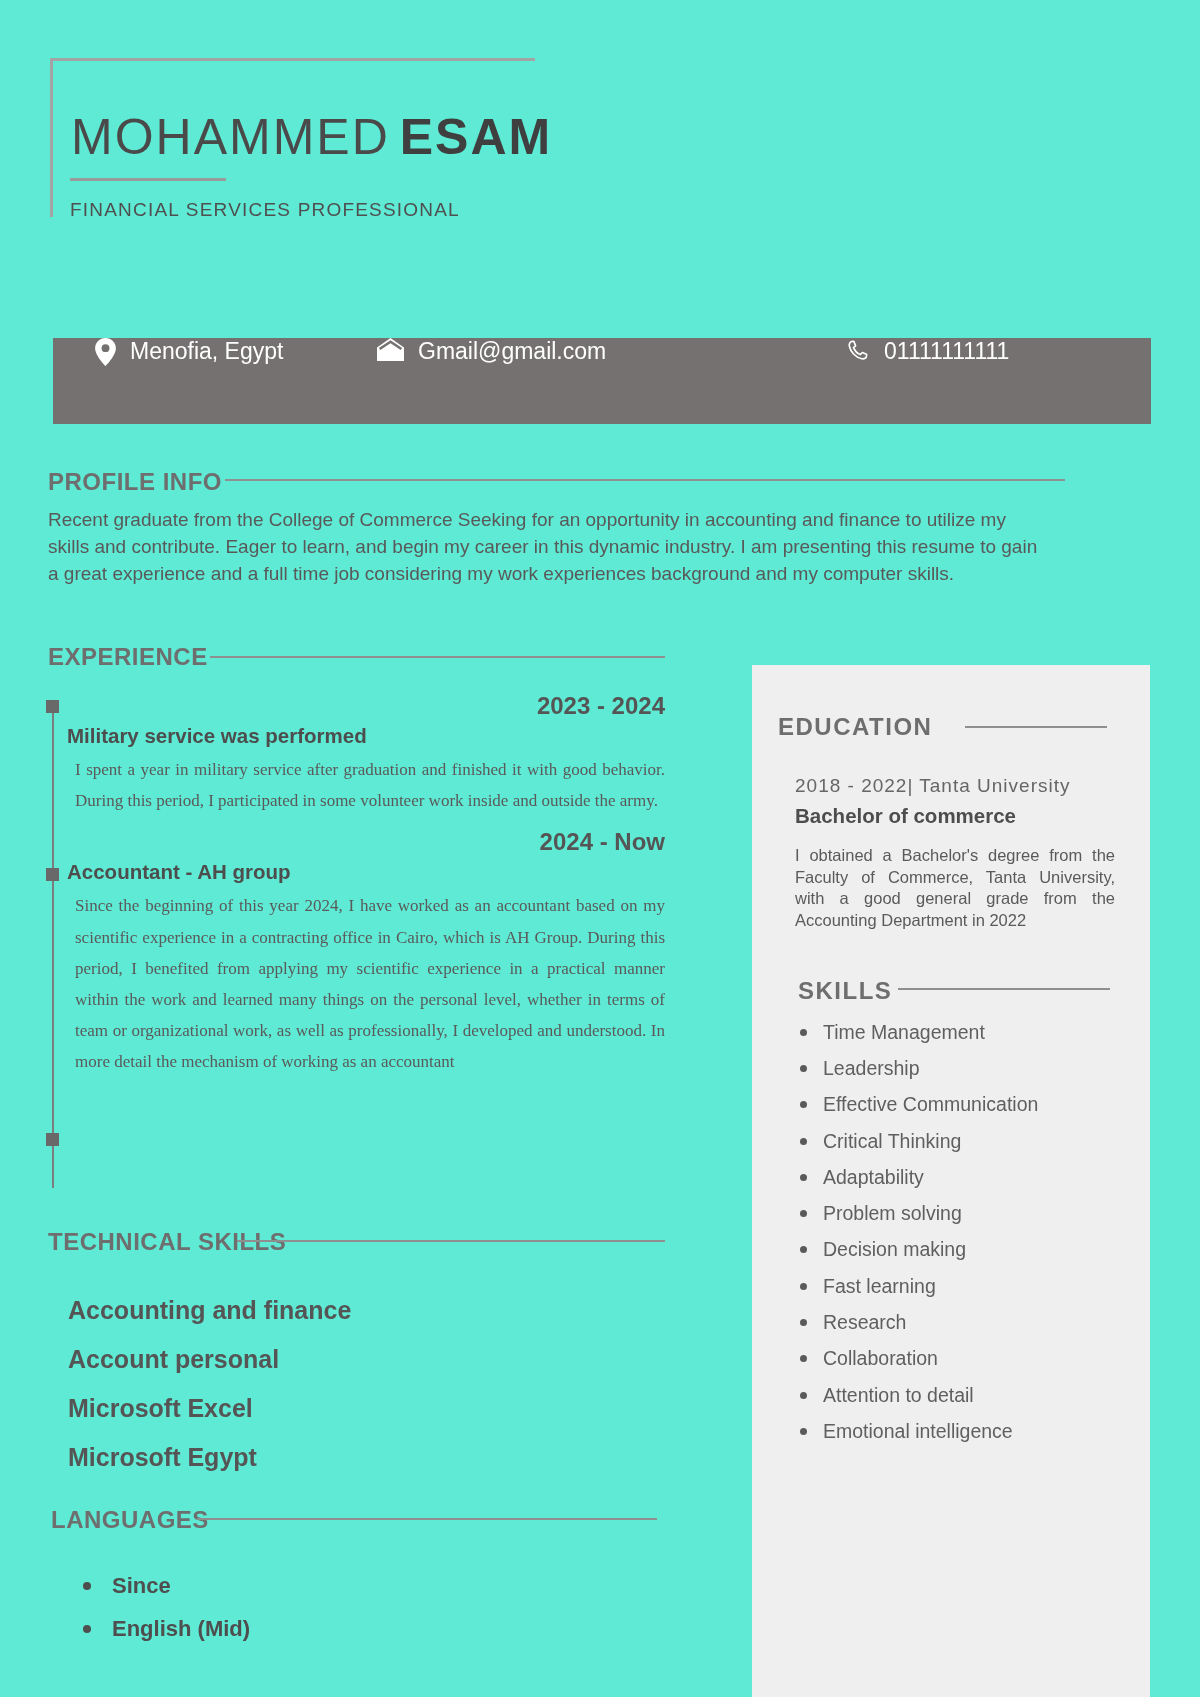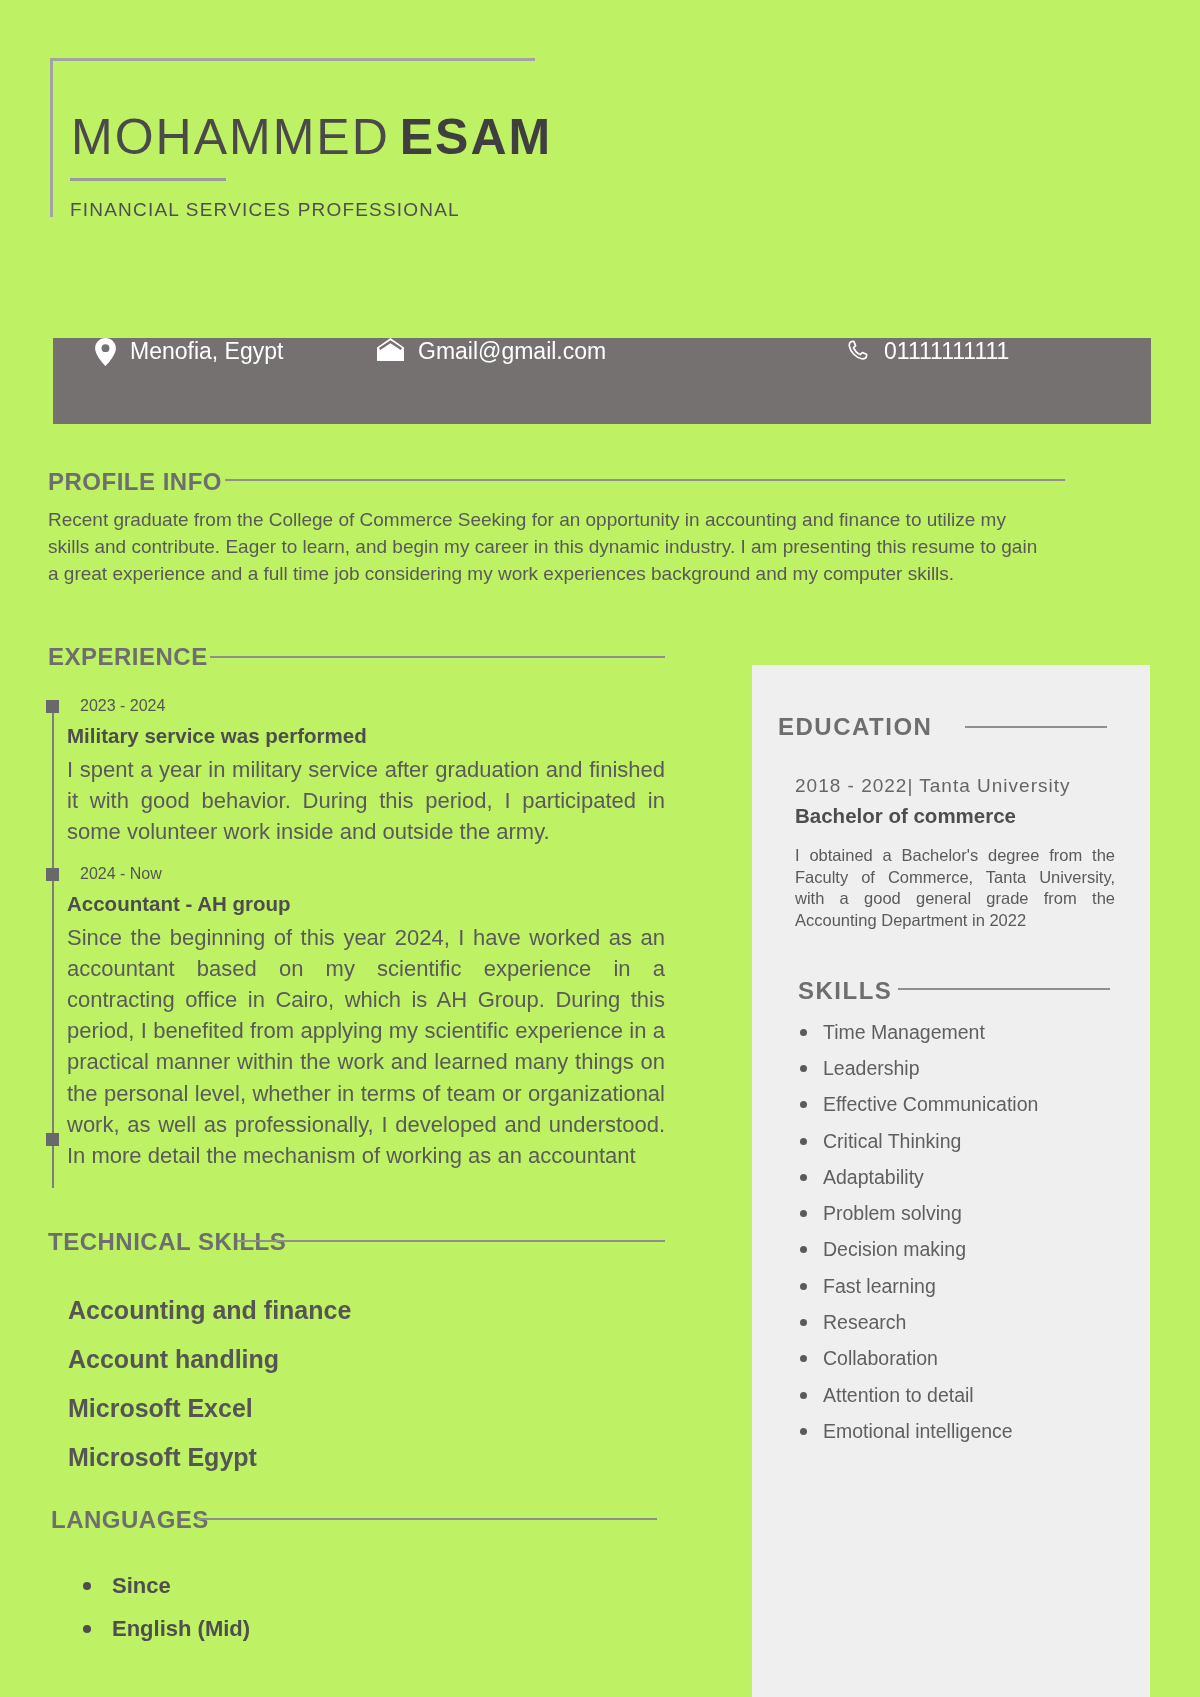--- a/index.html
+++ b/index.html
@@ -1,17 +1,17 @@
 <!DOCTYPE html>
 <html><head>
 <meta charset="utf-8">
 <style>
   html,body{margin:0;padding:0;background:#ffffff;}
   .page{
-    position:relative;width:1200px;height:1697px;background:#bef264;overflow:hidden;
+    position:relative;width:1200px;height:1697px;background:#5eead4;overflow:hidden;
     font-family:"Liberation Sans","DejaVu Sans",sans-serif;color:#5a5a5a;
   }
   
   .corner-border{position:absolute;left:50px;top:58px;width:482px;height:156px;
     border-top:3px solid #a3a3a3;border-left:3px solid #a3a3a3;}
   .name{position:absolute;left:71px;top:108px;font-size:50px;letter-spacing:2px;
     color:#4a4a4a;font-weight:400;white-space:nowrap;}
   .name .last{font-weight:700;color:#3f3f3f;margin-left:10px;}
   .name-underline{position:absolute;left:70px;top:178px;width:156px;height:3px;background:#9a9a9a;}
   .subtitle{position:absolute;left:70px;top:199px;font-size:19px;letter-spacing:1.2px;color:#4f4f4f;}
@@ -25,23 +25,23 @@
   .cicon{display:flex;align-items:center;}
   
   .sec-head{position:absolute;font-size:24px;font-weight:700;color:#6e6e6e;letter-spacing:0.5px;white-space:nowrap;}
   .rule{position:absolute;height:2px;background:#8f8f8f;}
   
   .profile-text{position:absolute;left:48px;top:506px;width:990px;font-size:19px;line-height:27px;color:#595959;}
   
   .tl-line{position:absolute;left:52px;top:706px;width:2px;height:482px;background:#7d7d7d;}
   .tl-sq{position:absolute;left:46px;width:13px;height:13px;background:#696969;}
   .xp-list{position:absolute;left:67px;top:692px;width:598px;}
-  .xp-period{font-size:16px;font-weight:400;color:#555555;line-height:28px;padding-left:13px;}
+  .xp-period{font-size:24px;font-weight:700;color:#555555;line-height:28px;padding-left:13px;text-align:right;}
   .xp-role{font-size:20.5px;font-weight:700;color:#4d4d4d;line-height:32px;}
-  .xp-desc{font-size:22px;line-height:31.2px;color:#5a5a5a;text-align:justify;margin:2px 0 12px 0;}
+  .xp-desc{font-size:17px;line-height:31.2px;color:#5a5a5a;text-align:justify;margin:2px 0 12px 8px;font-family:Liberation Serif, serif;}
   
   .tech-list{position:absolute;left:68px;top:1286px;list-style:none;margin:0;padding:0;}
   .tech-list li{height:49px;display:flex;align-items:center;font-size:25px;font-weight:700;color:#555555;}
   
   .lang-list{position:absolute;left:83px;top:1564px;list-style:none;margin:0;padding:0;}
   .lang-list li{height:43px;display:flex;align-items:center;font-size:22px;font-weight:700;color:#4e4e4e;}
   .lang-list li::before{content:"";width:8px;height:8px;border-radius:50%;background:#4e4e4e;
     margin-right:21px;flex:0 0 auto;}
   
   .sidebar{position:absolute;left:752px;top:665px;width:398px;height:1032px;background:#f0efef;}
@@ -120,21 +120,21 @@
         <div class="xp-role">Accountant - AH group</div>
         <div class="xp-desc">Since the beginning of this year 2024, I have worked as an accountant based on my scientific experience in a contracting office in Cairo, which is AH Group. During this period, I benefited from applying my scientific experience in a practical manner within the work and learned many things on the personal level, whether in terms of team or organizational work, as well as professionally, I developed and understood. In more detail the mechanism of working as an accountant</div>
       </div>
     </div>
 
   <div class="sec-head" style="left:48px;top:1228px;">TECHNICAL SKILLS</div>
   <div class="rule" style="left:237px;top:1240px;width:428px;"></div>
   <ul class="tech-list">
 
   <li>Accounting and finance</li>
-      <li>Account handling</li>
+      <li>Account personal</li>
       <li>Microsoft Excel</li>
       <li>Microsoft Egypt</li>
     </ul>
 
   <div class="sec-head" style="left:51px;top:1506px;">LANGUAGES</div>
   <div class="rule" style="left:197px;top:1518px;width:460px;"></div>
   <ul class="lang-list">
 
   <li>Since</li>
       <li>English (Mid)</li>

